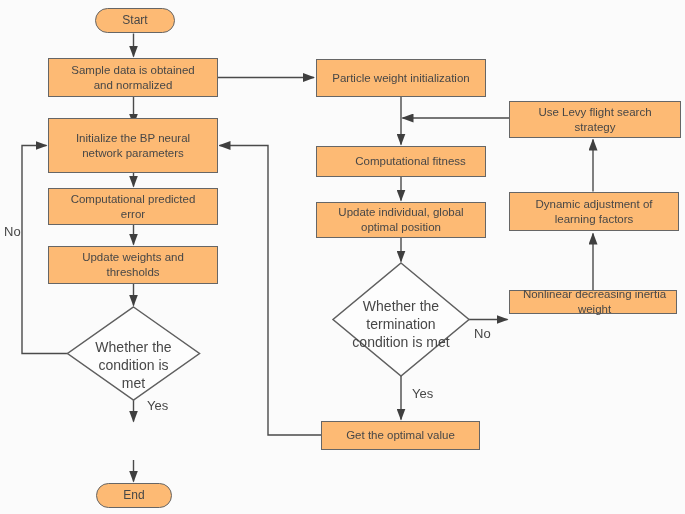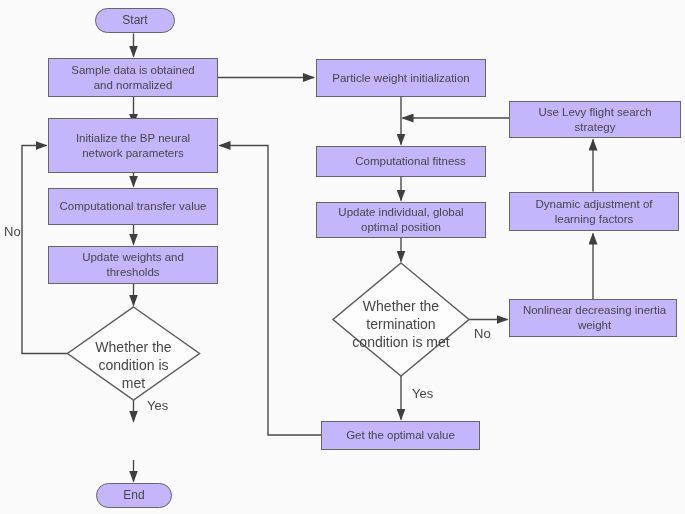--- a/index.html
+++ b/index.html
@@ -12,21 +12,21 @@
     width:685px;height:514px;
     background:#fbfbfb;
     overflow:hidden;
   }
   .edges{position:absolute;left:0;top:0;}
   .edge{stroke:#4a4a4a;stroke-width:1.4;fill:none;}
   .diamond{fill:#fdfdfd;stroke:#5f5f5f;stroke-width:1.5;}
   .node{
     position:absolute;
     box-sizing:border-box;
-    background:#c4b5fd;
+    background:#fdba74;
     border:1.5px solid #666666;
     display:flex;align-items:center;justify-content:center;
     text-align:center;
     font-size:11.5px;line-height:1.28;color:#474747;
     padding:2px 9px;
   }
   .terminal{border-radius:13px;font-size:12px;}
   .node .lbl{display:inline-block;}
   .diamond-label{
     position:absolute;
@@ -81,21 +81,21 @@
 
   <div class="node" style="left:48px;top:58px;width:170px;height:39px;">
     <span class="lbl w132">Sample data is obtained and normalized</span>
   </div>
 
   <div class="node" style="left:48px;top:118px;width:170px;height:55px;justify-content:flex-end;">
     <span class="lbl">Initialize the BP neural network parameters</span>
   </div>
 
   <div class="node" style="left:48px;top:188px;width:170px;height:37px;">
-    <span class="lbl">Computational transfer value</span>
+    <span class="lbl">Computational predicted error</span>
   </div>
 
   <div class="node" style="left:48px;top:246px;width:170px;height:38px;">
     <span class="lbl">Update weights and thresholds</span>
   </div>
 
   <div class="diamond-label" style="left:88px;top:339px;width:91px;">Whether the condition is met</div>
 
 
   <div class="node terminal" style="left:96px;top:483px;width:76px;height:25px;">
@@ -121,21 +121,21 @@
   </div>
 
   <div class="node" style="left:509px;top:101px;width:172px;height:37px;">
     <span class="lbl">Use Levy flight search strategy</span>
   </div>
 
   <div class="node" style="left:509px;top:192px;width:170px;height:39px;">
     <span class="lbl">Dynamic adjustment of learning factors</span>
   </div>
 
-  <div class="node" style="left:509px;top:299px;width:168px;height:38px;padding-left:12px;">
+  <div class="node" style="left:509px;top:290px;width:168px;height:24px;padding-left:12px;">
     <span class="lbl">Nonlinear decreasing inertia weight</span>
   </div>
 
   <div class="edge-label" style="left:4px;top:224px;">No</div>
   <div class="edge-label" style="left:147px;top:398px;">Yes</div>
   <div class="edge-label" style="left:474px;top:326px;">No</div>
   <div class="edge-label" style="left:412px;top:386px;">Yes</div>
 
 </div>
 

